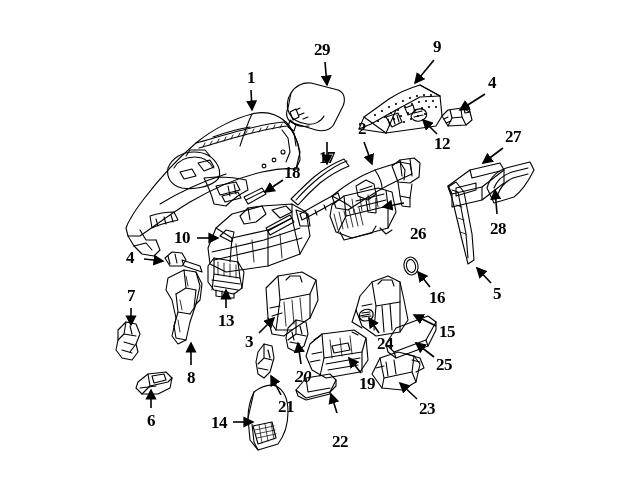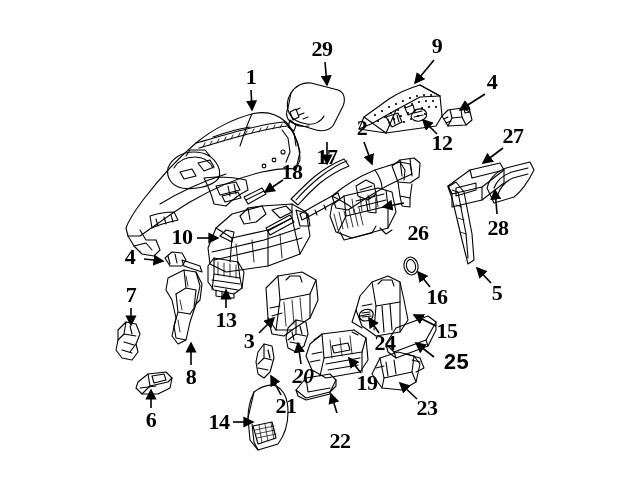--- a/index.html
+++ b/index.html
@@ -13,21 +13,21 @@
     height: 480px;
     background: #ffffff;
     overflow: hidden;
     font-family: "Liberation Serif", "DejaVu Serif", serif;
   }
   #art { position: absolute; left: 0; top: 0; }
   .callout-layer { position: absolute; left: 0; top: 0; width: 640px; height: 480px; }
   .callout-num {
     position: absolute;
     font-family: "Liberation Serif", "DejaVu Serif", serif;
-    font-size: 22px;
+    font-size: 17px;
     font-weight: 700;
     color: #000000;
     line-height: 1;
     white-space: nowrap;
     transform: translate(-50%, -50%);
     letter-spacing: -0.5px;
   }
 </style>
 </head>
 <body>
@@ -451,21 +451,21 @@
       <div class="callout-num" style="left: 437px; top: 297px;">16</div>
       <div class="callout-num" style="left: 497px; top: 293px;">5</div>
       <div class="callout-num" style="left: 131px; top: 295px;">7</div>
       <div class="callout-num" style="left: 226px; top: 320px;">13</div>
       <div class="callout-num" style="left: 249px; top: 341px;">3</div>
       <div class="callout-num" style="left: 447px; top: 331px; text-align: center;">15</div>
       <div class="callout-num" style="left: 385px; top: 343px;">24</div>
       <div class="callout-num" style="left: 191px; top: 377px;">8</div>
       <div class="callout-num" style="left: 303px; top: 376px; font-style: italic;">20</div>
       <div class="callout-num" style="left: 367px; top: 383px;">19</div>
-      <div class="callout-num" style="left: 456px; top: 364px; font-family: Liberation Mono, monospace;">25</div>
+      <div class="callout-num" style="left: 444px; top: 364px;">25</div>
       <div class="callout-num" style="left: 286px; top: 406px;">21</div>
       <div class="callout-num" style="left: 427px; top: 408px;">23</div>
       <div class="callout-num" style="left: 340px; top: 425px; margin-top: 16px;">22</div>
       <div class="callout-num" style="left: 219px; top: 422px;">14</div>
       <div class="callout-num" style="left: 151px; top: 420px;">6</div>
     </div>
 
 </div>
 
 </body></html>

